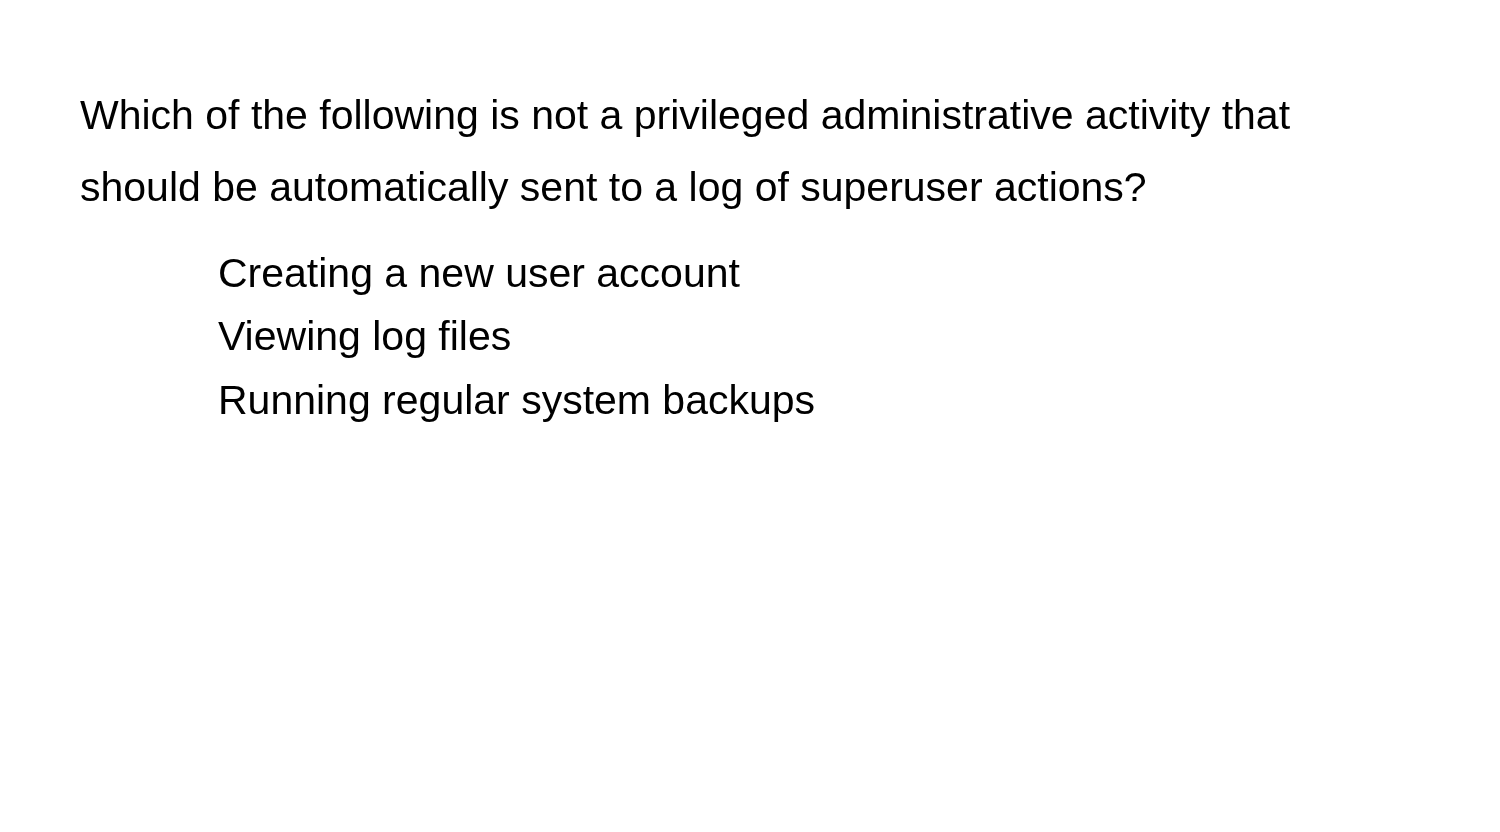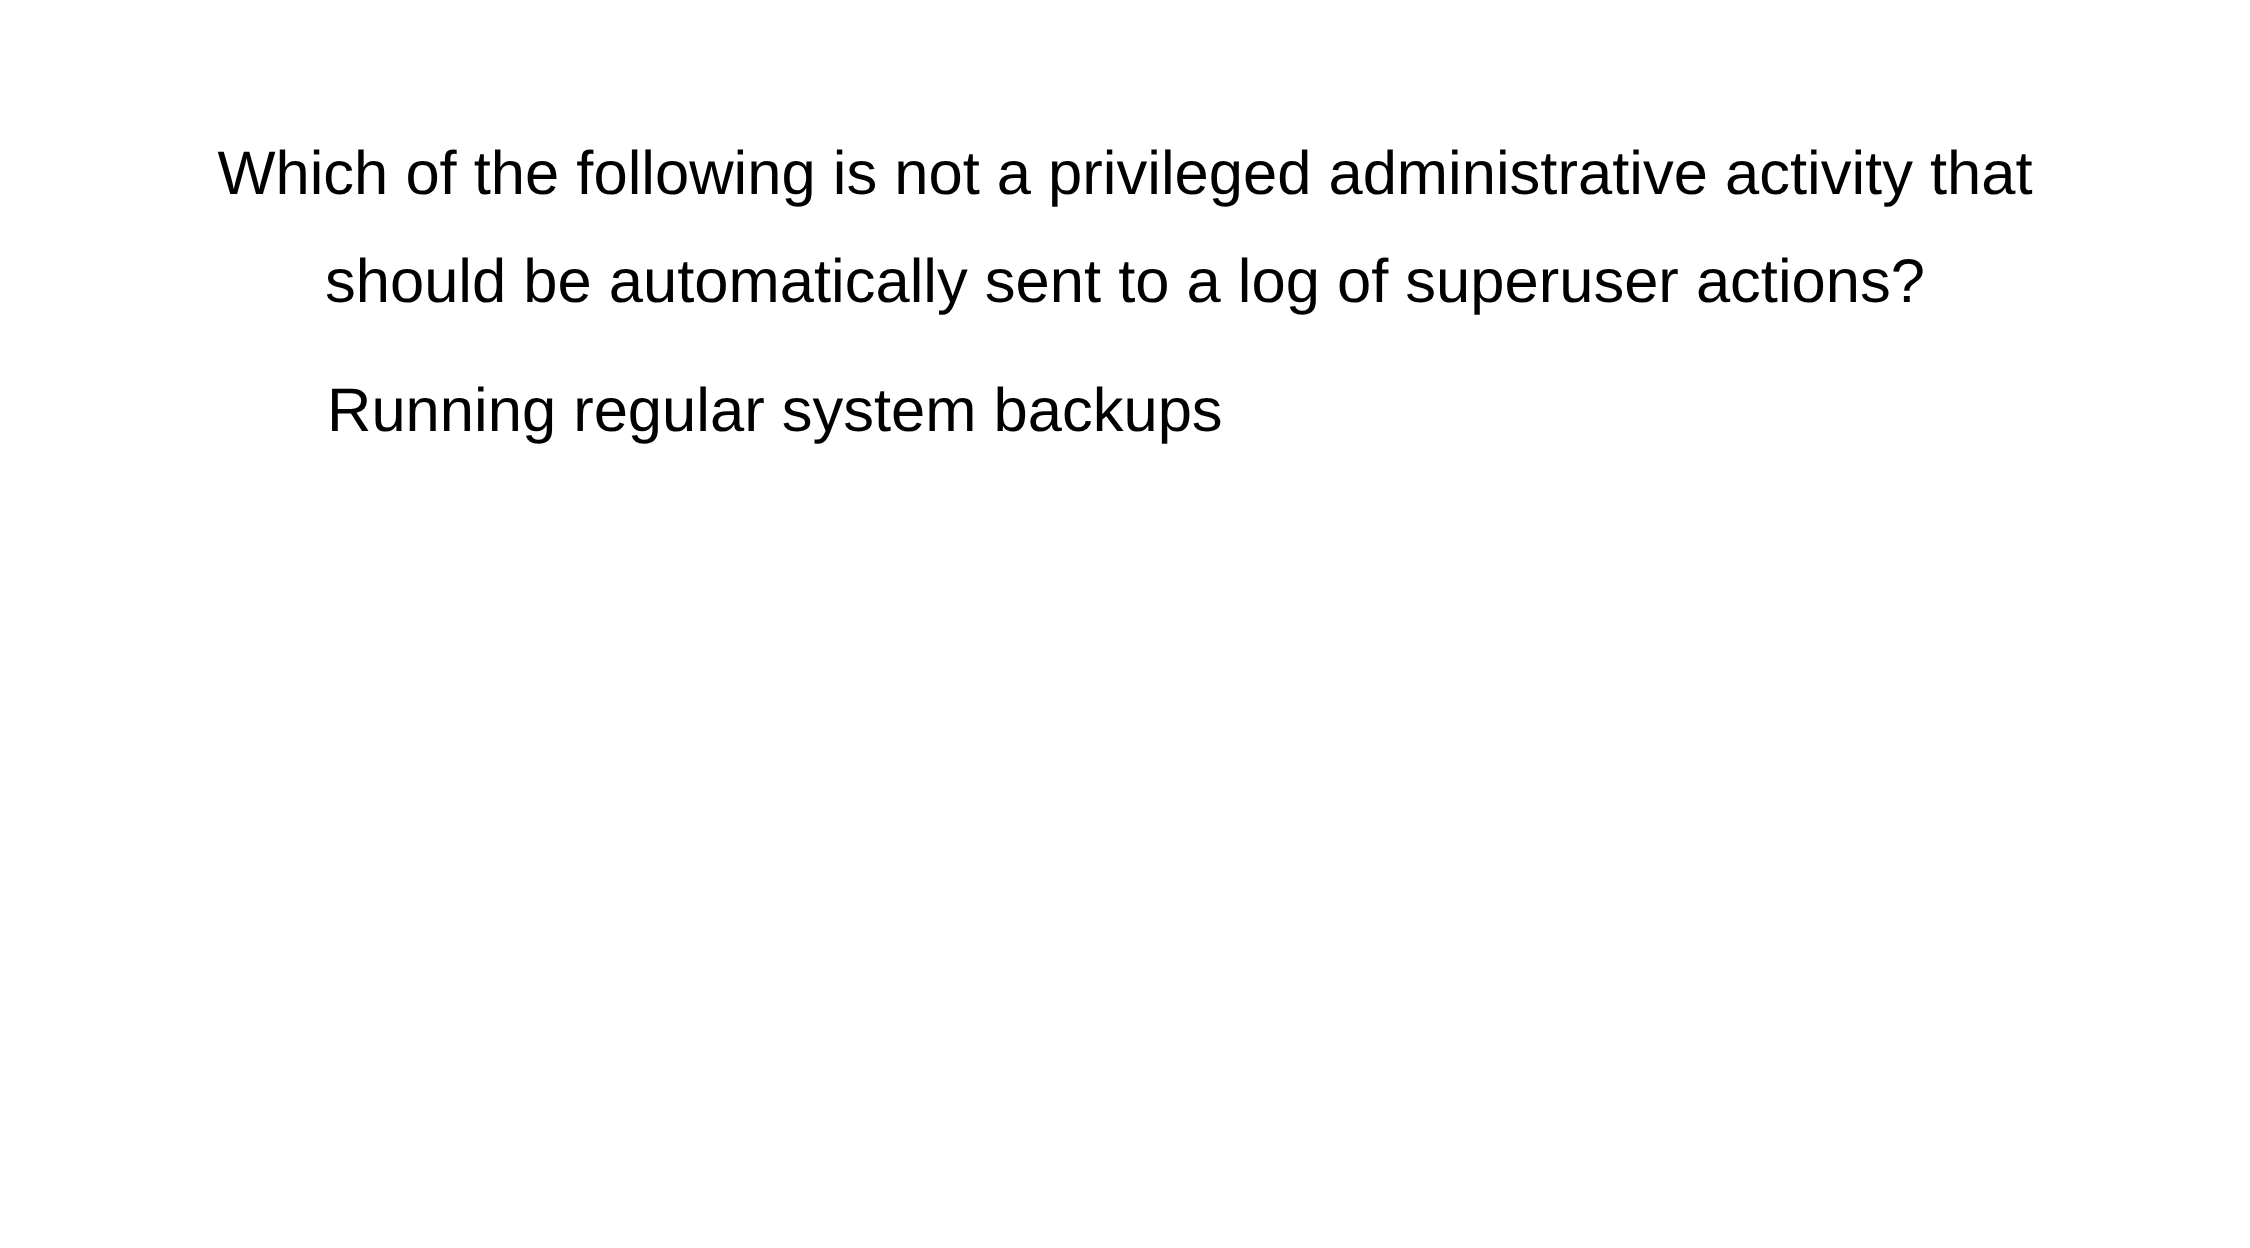--- a/index.html
+++ b/index.html
@@ -14,32 +14,33 @@
       font-family: -apple-system, BlinkMacSystemFont, "Segoe UI", Helvetica, Arial, sans-serif;
       color: #000000;
       padding-top: 80px;
       padding-left: 80px;
       padding-right: 80px;
     }
     .question {
       font-size: 41px;
       line-height: 1.75;
       font-weight: 400;
-      text-align: center;
     }
     .options {
       margin-top: 18px;
       padding-left: 138px;
     }
     .option {
       font-size: 41px;
       line-height: 1.55;
       font-weight: 400;
     }
   </style>
 </head>
 <body>
 
 <div class="question">Which of the following is not a privileged administrative activity that should be automatically sent to a log of superuser actions?</div>
 
 <div class="options">
+  <div class="option">Creating a new user account</div>
+  <div class="option">Viewing log files</div>
   <div class="option">Running regular system backups</div>
 </div>
 
 </body></html>

